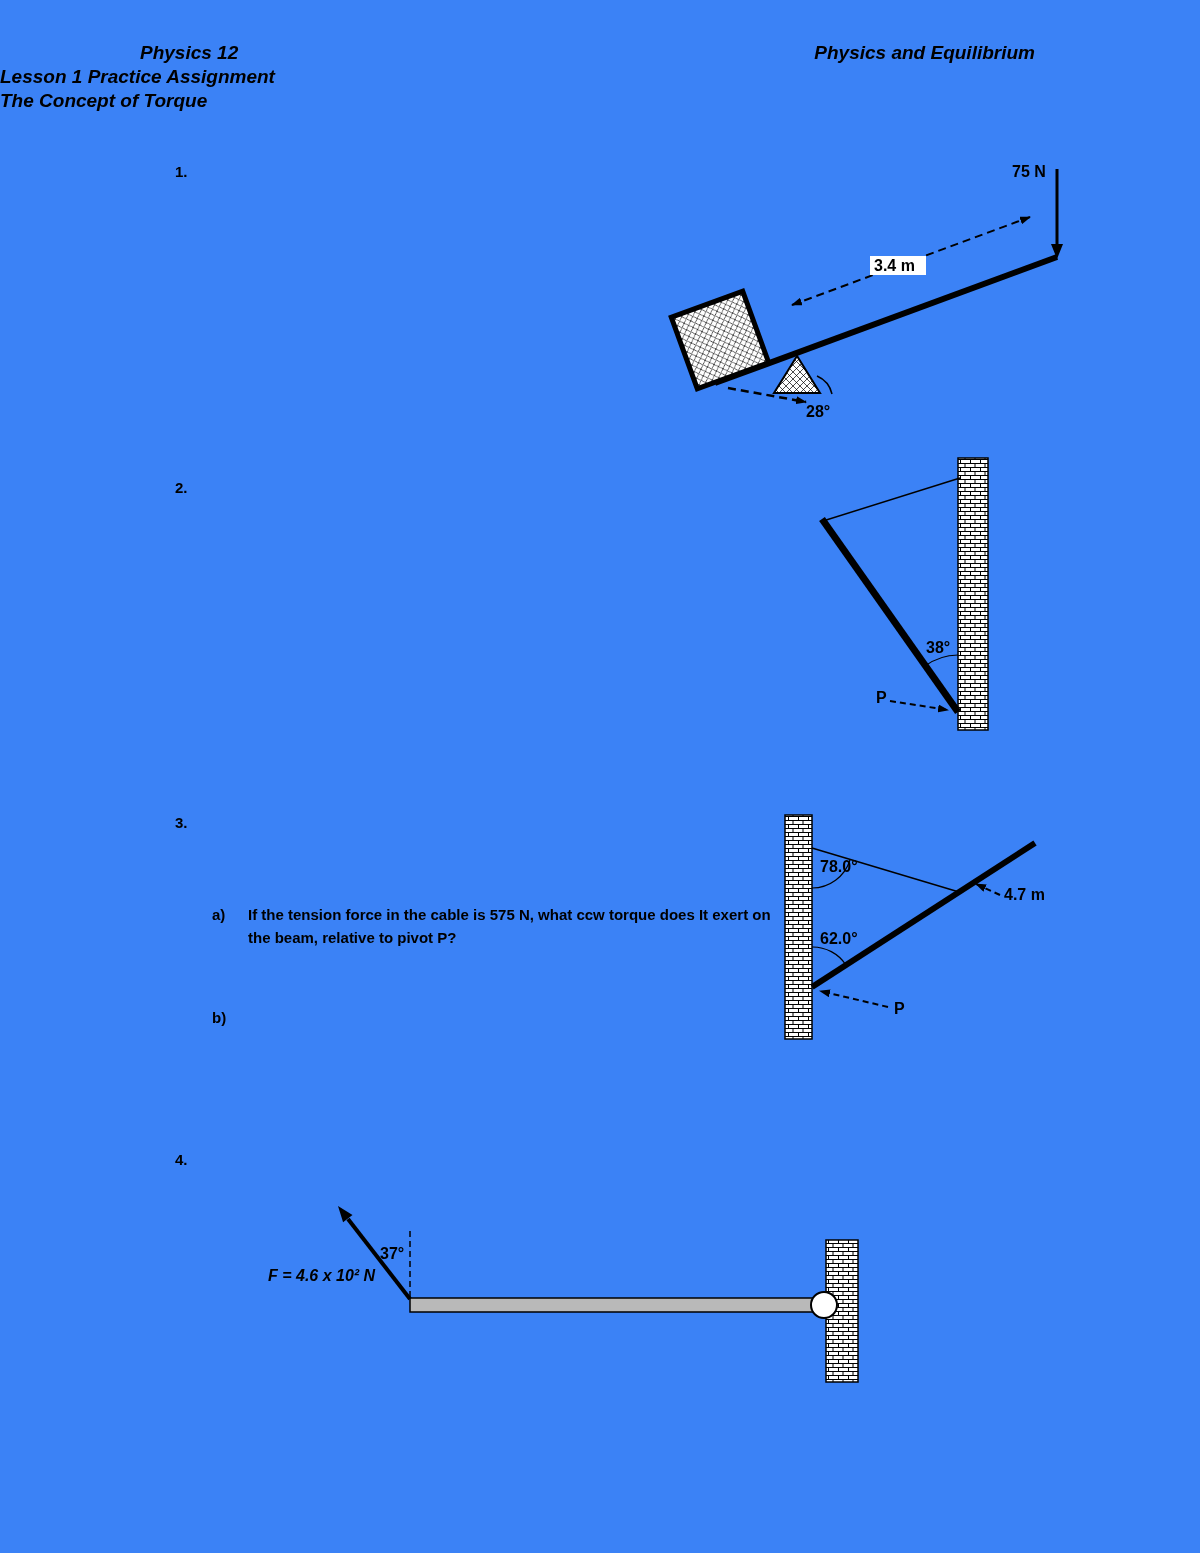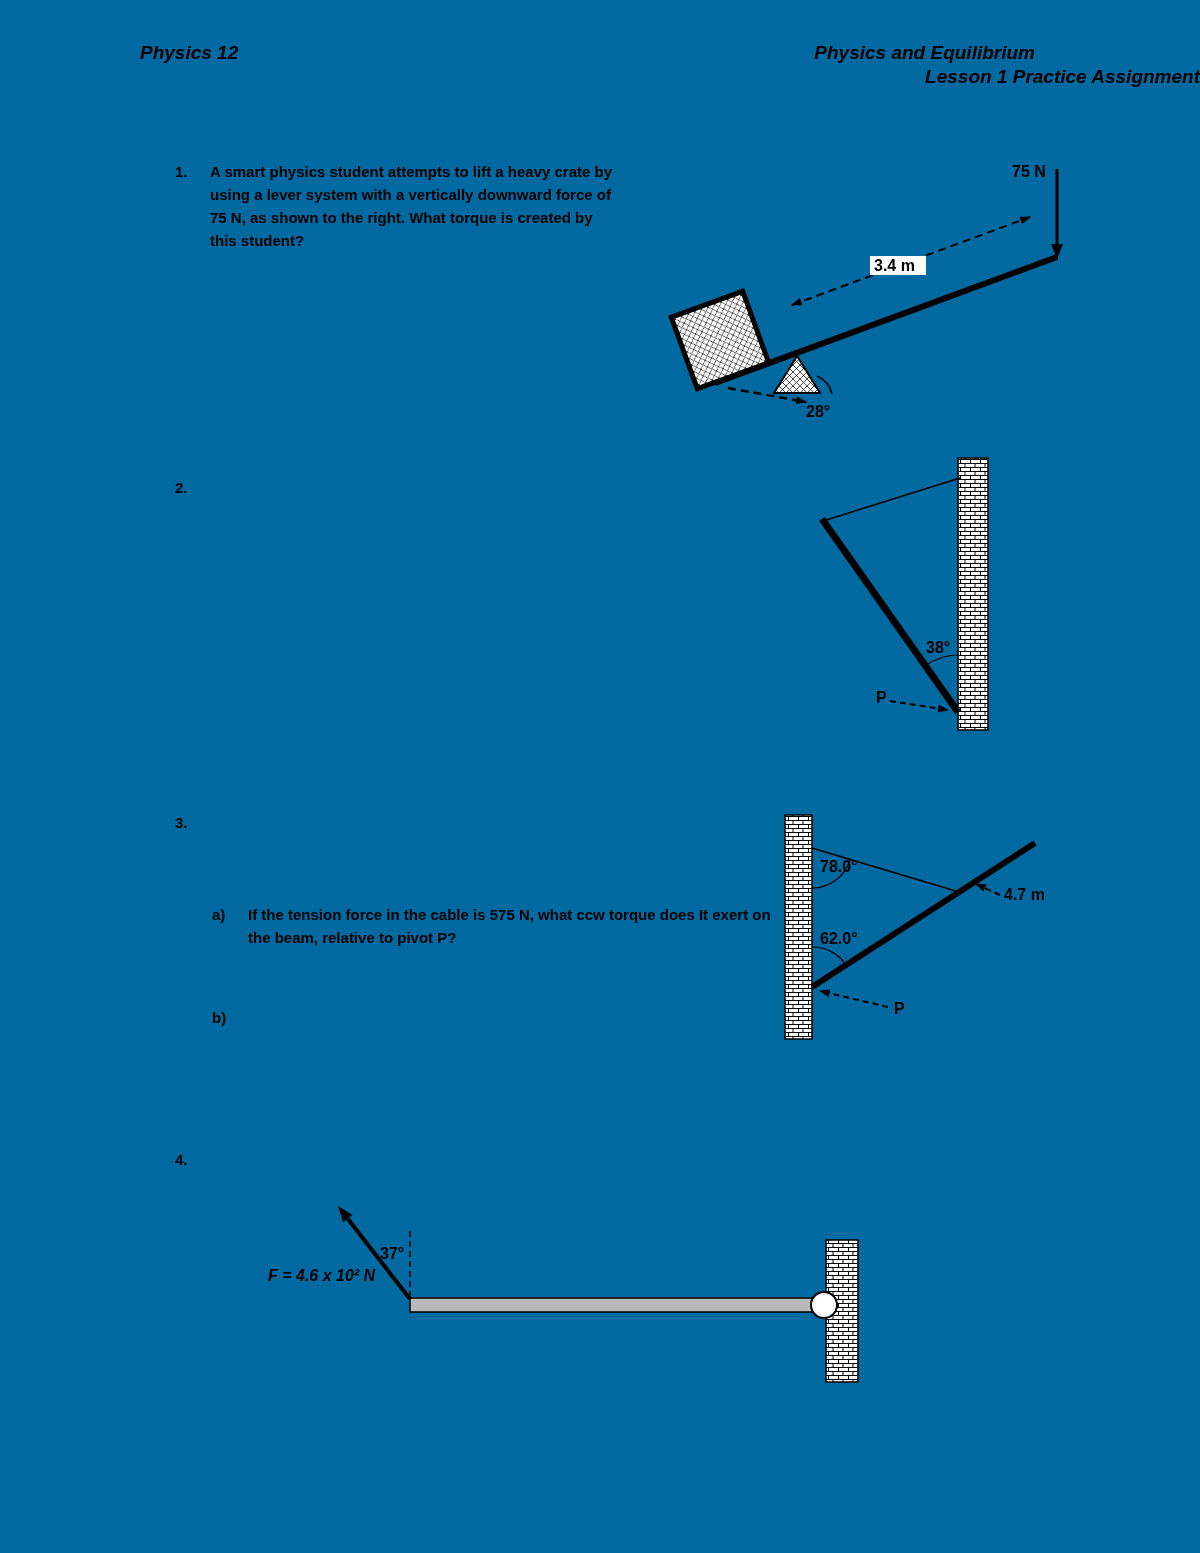--- a/index.html
+++ b/index.html
@@ -1,36 +1,36 @@
 <!DOCTYPE html>
 <html><head>
 <meta charset="utf-8">
 <style>
   html,body{margin:0;padding:0;background:#ffffff;}
-  .page{position:relative;width:1200px;height:1553px;background:#0369a1;
+  .page{position:relative;width:1200px;height:1553px;background:#3b82f6;
         font-family:"Liberation Sans",sans-serif;color:#000;overflow:hidden;}
   .abs{position:absolute;}
   .hdr{font-weight:bold;font-style:italic;font-size:19px;white-space:nowrap;}
-  .center{text-align:right;white-space:normal;}
+  .center{text-align:left;white-space:normal;}
   .pnum{font-weight:bold;font-size:15px;line-height:23px;}
   .ptext{font-weight:bold;font-size:15px;line-height:23px;}
   svg text{font-family:"Liberation Sans",sans-serif;font-weight:bold;font-size:16px;fill:#000;}
   svg text.flabel{font-style:italic;}
 </style>
 </head>
 <body>
 
 <div class="page">
 
   <div class="abs hdr" style="left:140px;top:42px">Physics 12</div>
   <div class="abs hdr" style="right:165px;top:42px">Physics and Equilibrium</div>
   <div class="abs hdr center" style="left:0;top:66px;width:1200px">Lesson 1 Practice Assignment</div>
+  <div class="abs hdr center" style="left:0;top:90px;width:1200px">The Concept of Torque</div>
 
   <div class="abs pnum" style="left:175px;top:160px">1.</div>
-  <div class="abs ptext" style="left:210px;top:160px;width:405px">A smart physics student attempts to lift a heavy crate by using a lever system with a vertically downward force of 75 N, as shown to the right. What torque is created by this student?</div>
 
   <svg class="abs" style="left:660px;top:155px" width="430" height="285" viewBox="0 0 430 285">
     <defs>
       <pattern id="xh1" width="7" height="7" patternUnits="userSpaceOnUse">
         <rect width="7" height="7" fill="#ffffff"></rect>
         <path d="M0,0 L7,7 M7,0 L0,7" stroke="#000" stroke-width="0.7"></path>
       </pattern>
       <marker id="mA1" viewBox="0 0 11 8" markerWidth="11" markerHeight="8" refX="10" refY="4" orient="auto-start-reverse" markerUnits="userSpaceOnUse">
         <path d="M0,0 L11,4 L0,8 Z" fill="#000"></path>
       </marker>

